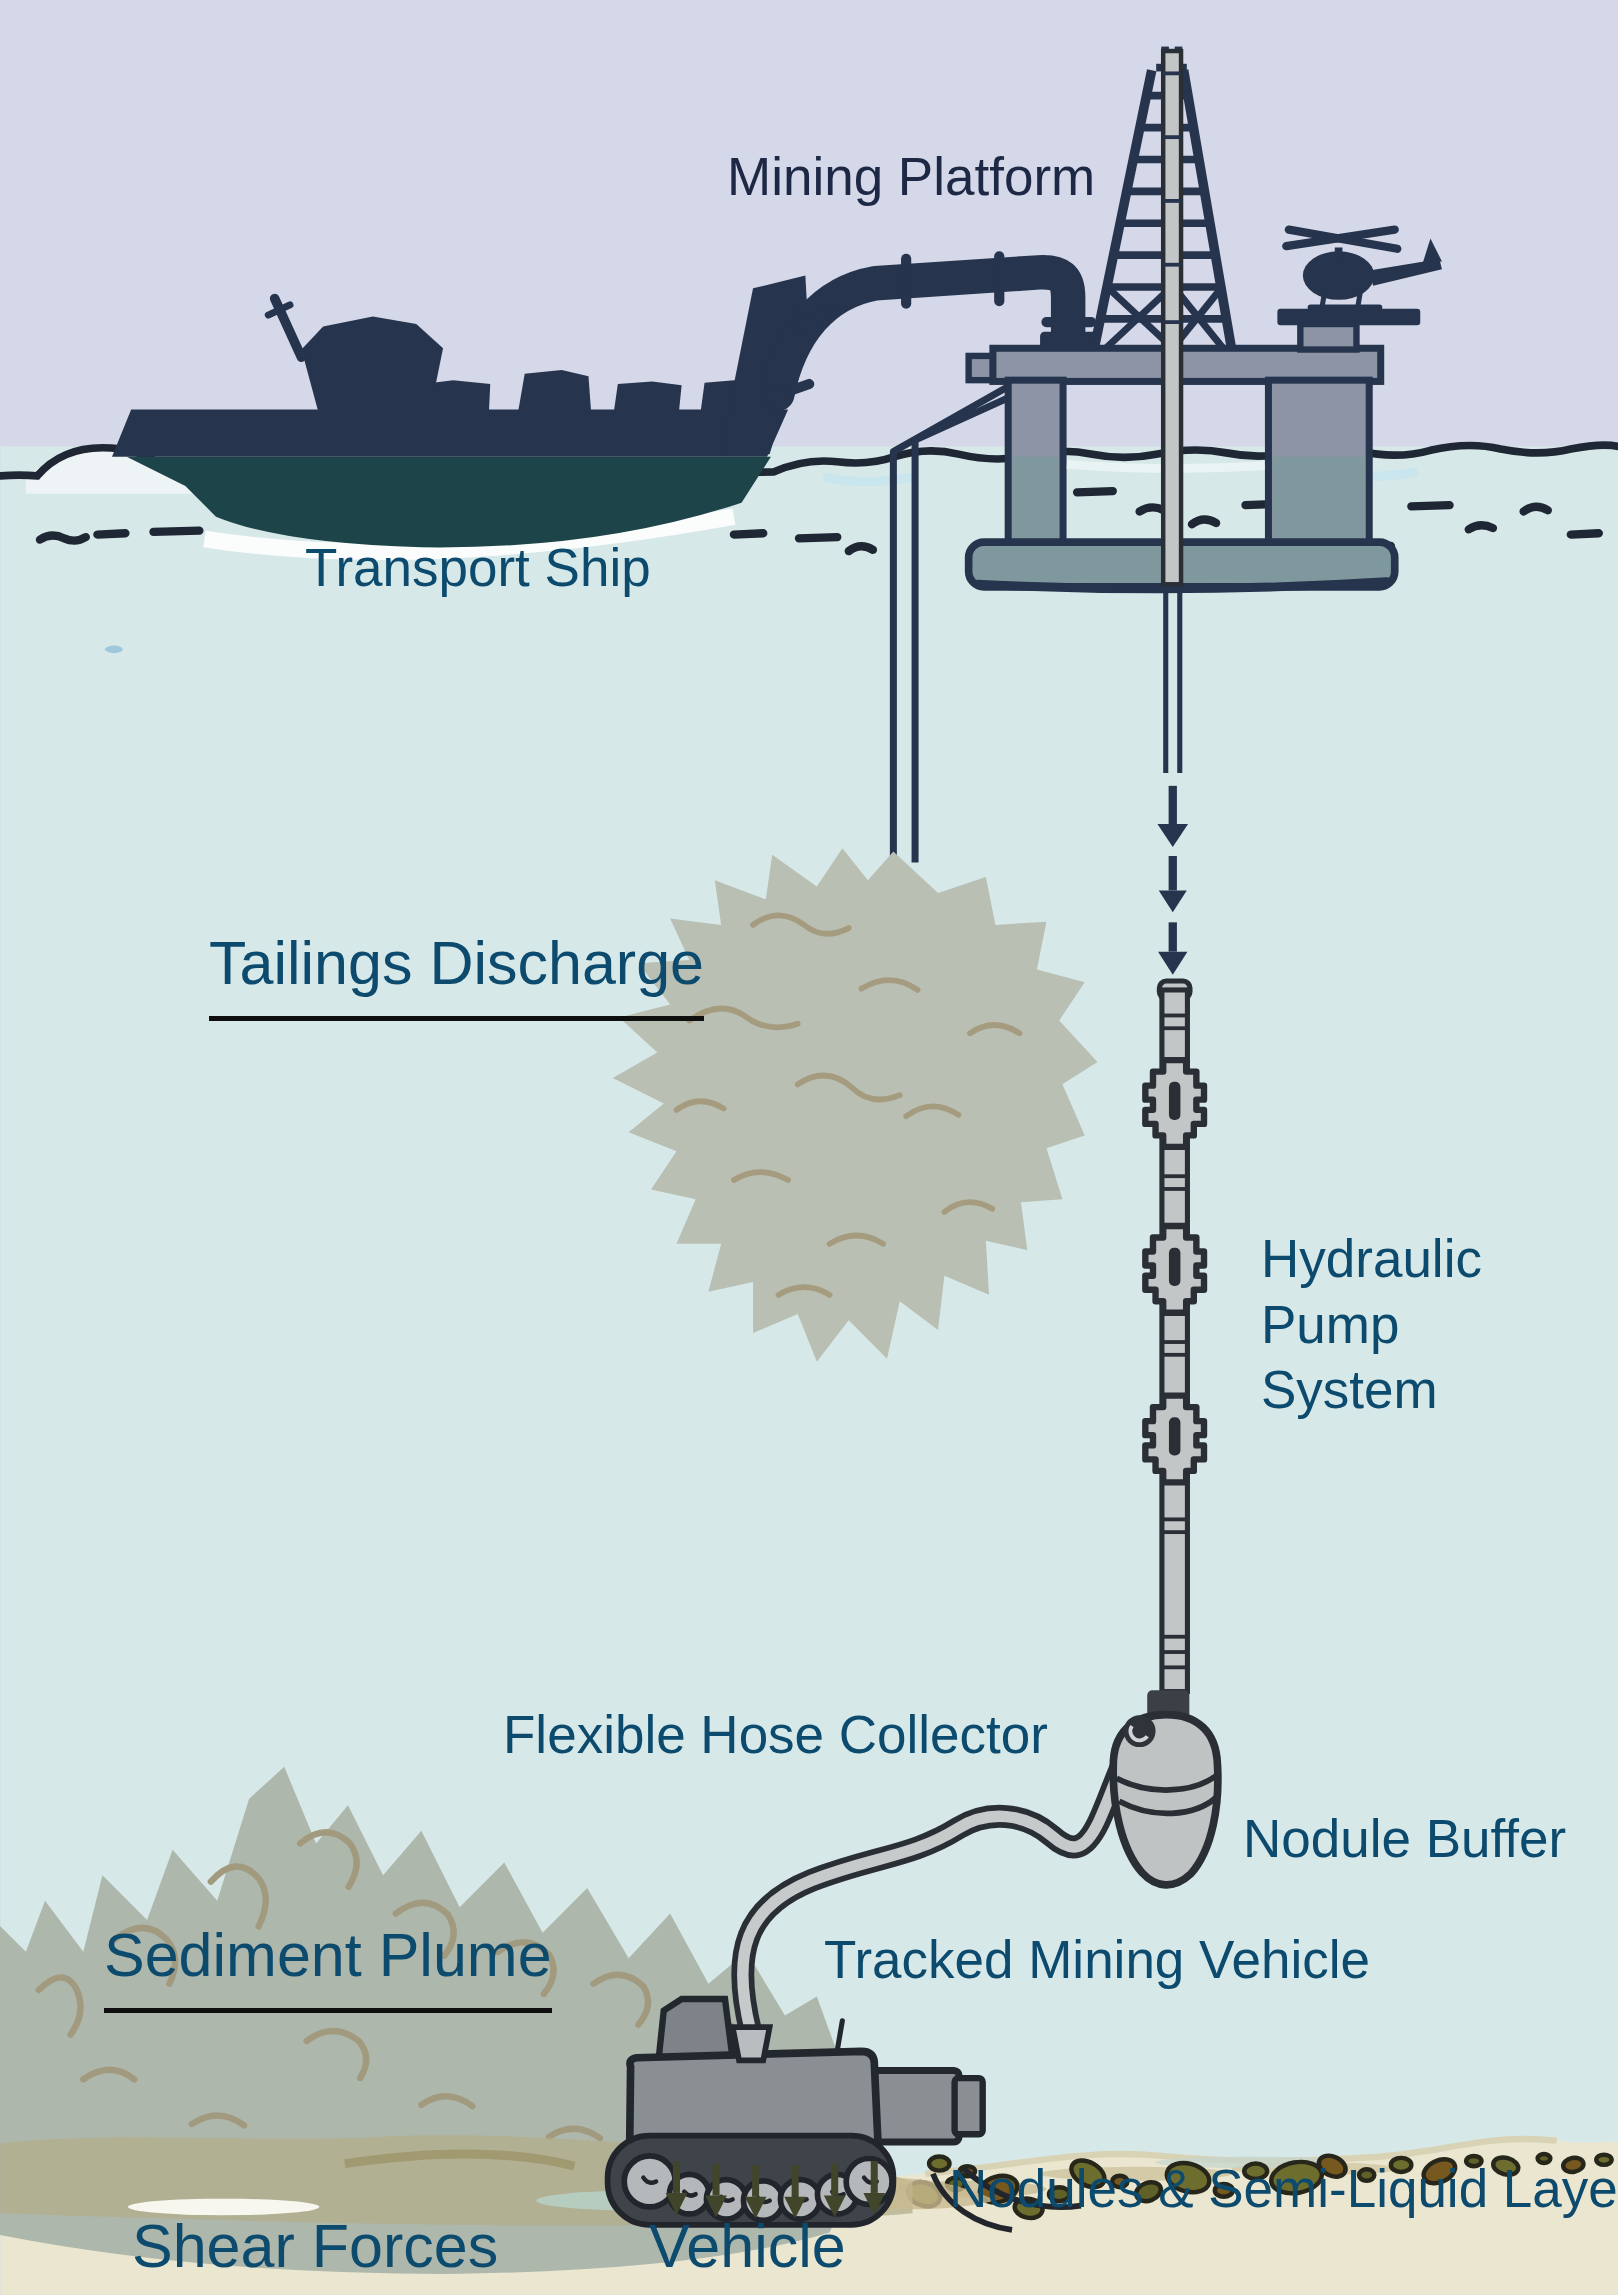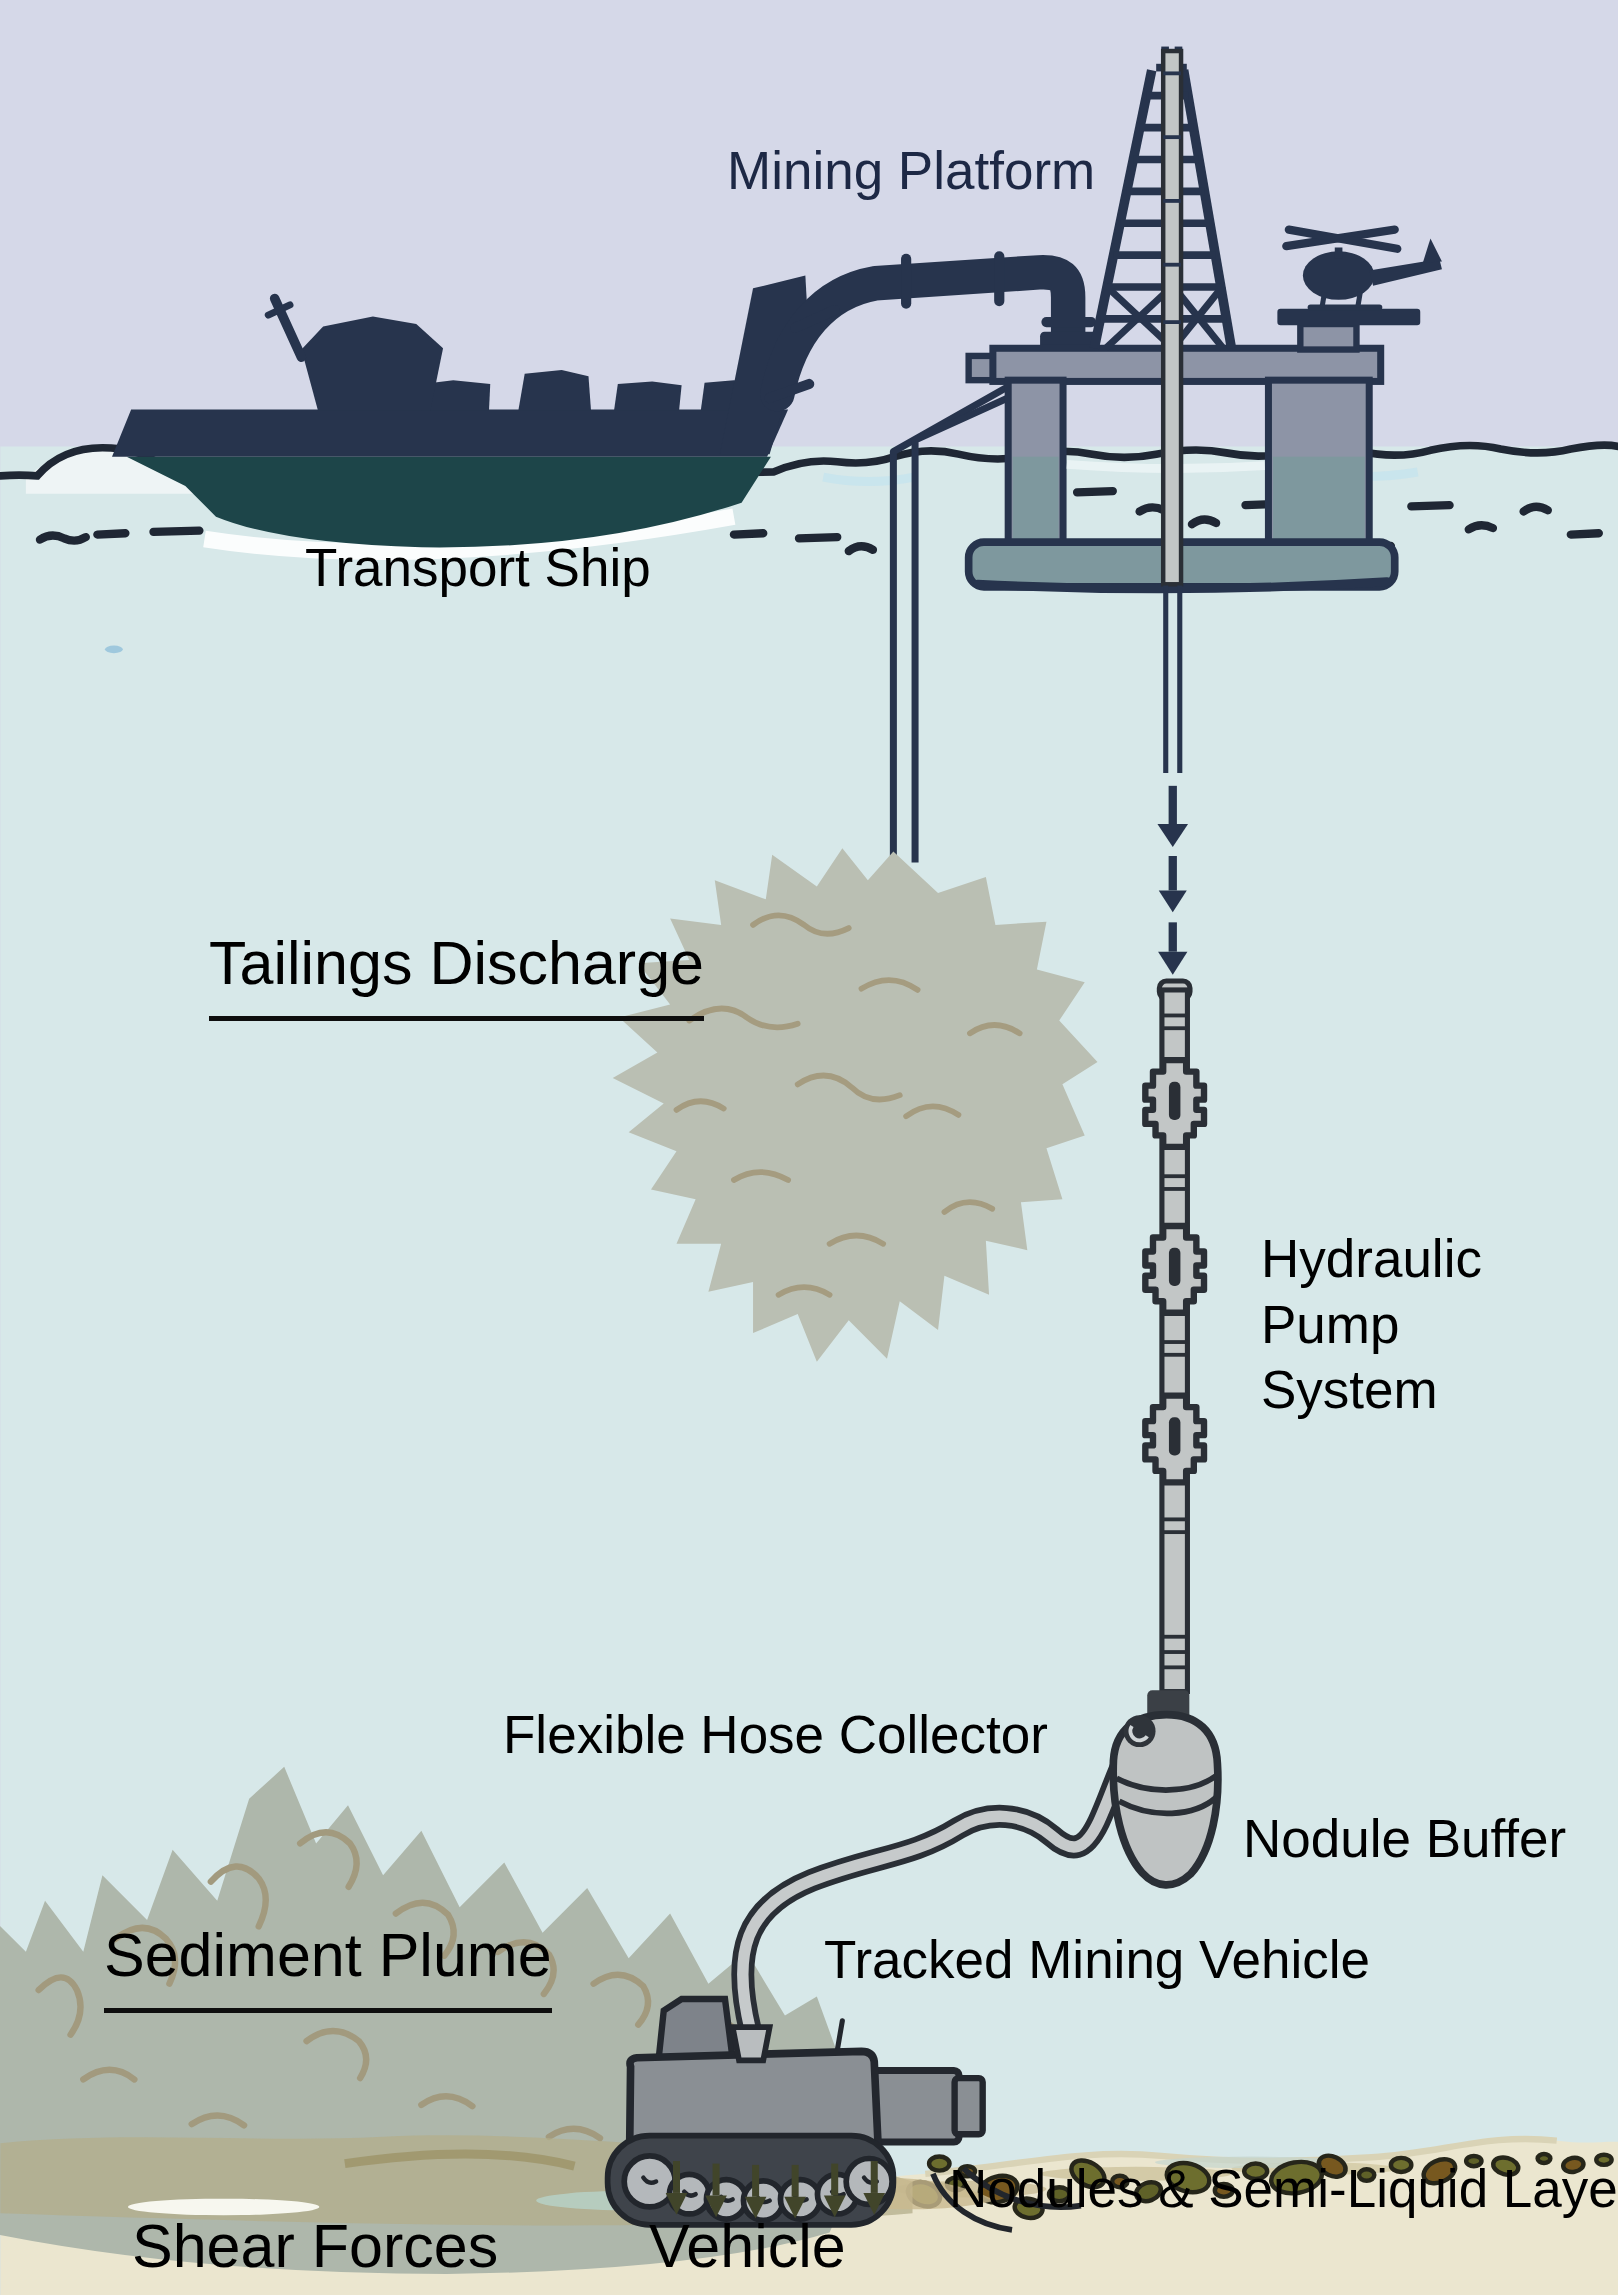--- a/index.html
+++ b/index.html
@@ -1,18 +1,18 @@
 <!DOCTYPE html>
 <html style="font-size:10.2px"><head>
 <meta charset="utf-8">
 <style>
   html,body{margin:0;padding:0;background:#d5d8e8;}
   #page{position:relative;width:1619px;height:2295px;overflow:hidden;font-family:"Liberation Sans",sans-serif;}
   #art{position:absolute;left:0;top:0;}
-  .lbl{position:absolute;line-height:1;color:#000000;white-space:nowrap;font-family:"Liberation Sans",sans-serif;}
+  .lbl{position:absolute;line-height:1;color:#0c4a6e;white-space:nowrap;font-family:"Liberation Sans",sans-serif;}
   .big{font-size:61px;}
   .med{font-size:53px;}
   .und{border-bottom:5.7px solid #0e0e0e;padding-bottom:22px;}
   .navy{color:#1d2845;}
   .multiline{white-space:pre-line;line-height:1.24;}
 </style>
 </head>
 <body>
 
 <div id="page">
@@ -329,21 +329,21 @@
         <polygon points="1167,3444 1201,3444 1184,3478" stroke="none"></polygon>
     <line x1="1246" y1="3394" x2="1246" y2="3444" stroke-width="11"></line>
         <polygon points="1229,3444 1263,3444 1246,3478" stroke="none"></polygon>
     <line x1="1308" y1="3392" x2="1308" y2="3442" stroke-width="11"></line>
         <polygon points="1291,3442 1325,3442 1308,3476" stroke="none"></polygon>
     <line x1="1370" y1="3388" x2="1370" y2="3438" stroke-width="11"></line>
         <polygon points="1353,3438 1387,3438 1370,3472" stroke="none"></polygon>
   </g>
 </svg>
 
-  <div class="lbl med navy" style="left:727px;top:144px;">Mining Platform</div>
+  <div class="lbl med navy" style="left:727px;top:150px;">Mining Platform</div>
   <div class="lbl med" style="left:305px;top:541px;">Transport Ship</div>
   <div class="lbl big und" style="left:209px;top:933px;">Tailings Discharge</div>
   <div class="lbl med multiline" style="left:1261px;top:1226px;">Hydraulic
 Pump
 System</div>
   <div class="lbl med" style="left:503px;top:1660px;margin-top:48px;">Flexible Hose Collector</div>
   <div class="lbl med" style="left:1243px;top:1812px;">Nodule Buffer</div>
   <div class="lbl med" style="left:824px;top:1933px;">Tracked Mining Vehicle</div>
   <div class="lbl big und" style="left:104px;top:1925px;">Sediment Plume</div>
   <div class="lbl big und" style="left:132px;top:2216px;">Shear Forces</div>

